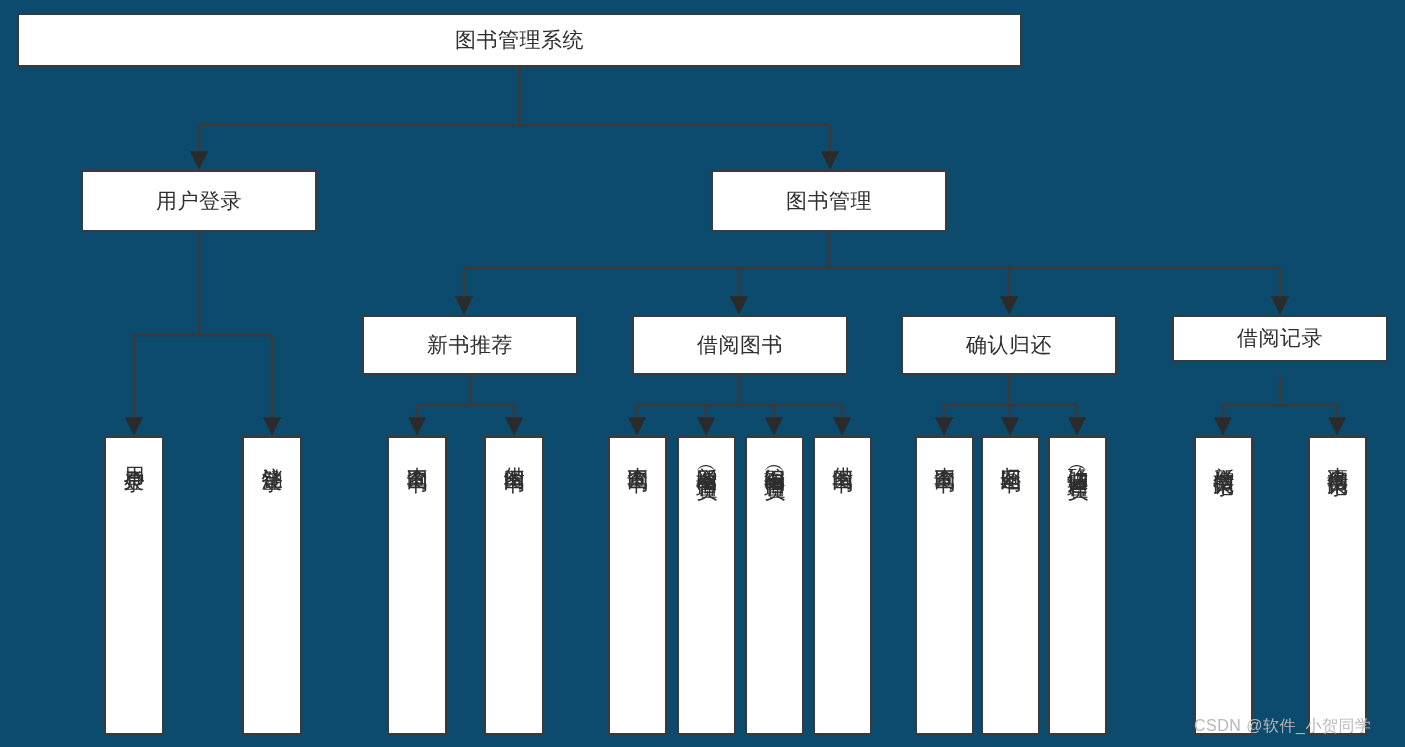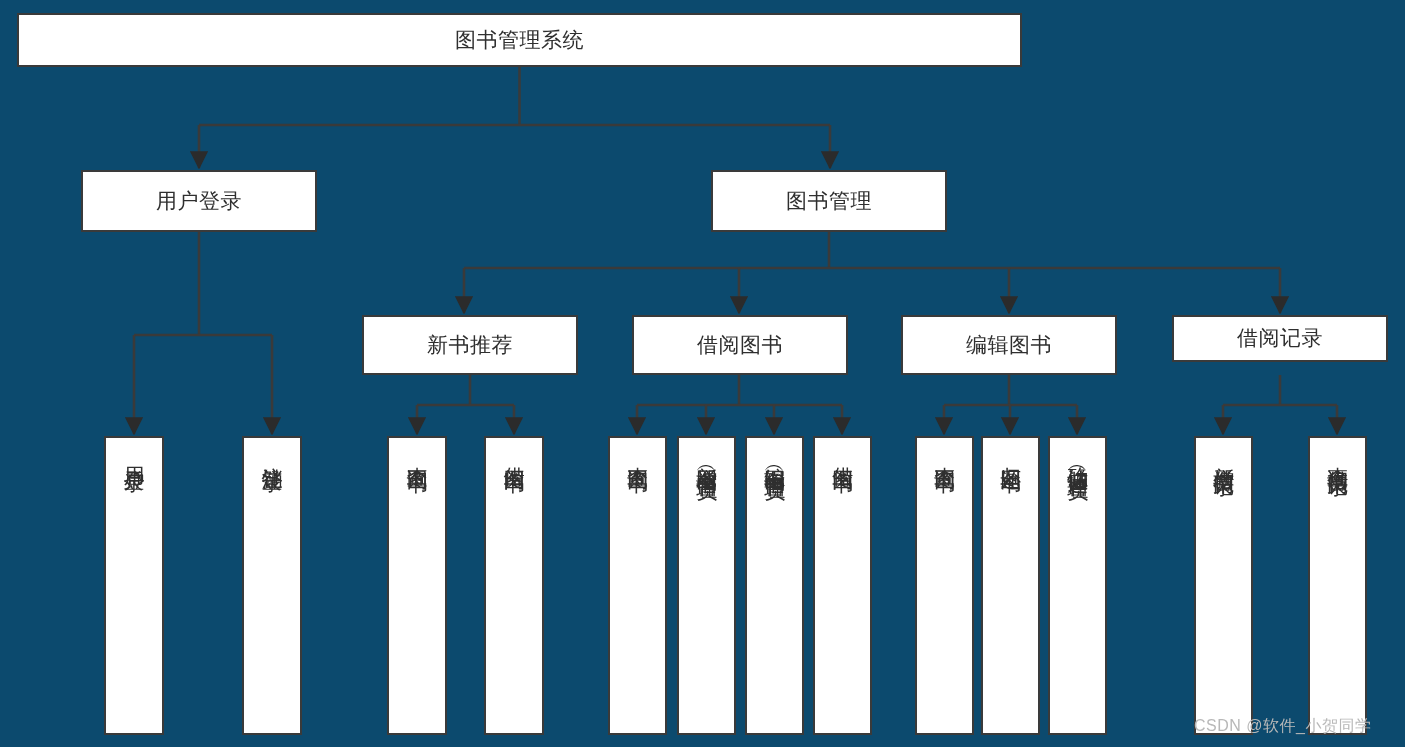--- a/index.html
+++ b/index.html
@@ -133,21 +133,21 @@
     <span class="node-label">新书推荐</span>
   </div>
 
   <div class="node" style="left:711px; top:170px; width:236px; height:62px;">
     <span class="node-label">图书管理</span>
   </div>
   <div class="node" style="left:632px; top:315px; width:216px; height:60px;">
     <span class="node-label">借阅图书</span>
   </div>
   <div class="node" style="left:901px; top:315px; width:216px; height:60px;">
-    <span class="node-label">编辑图书</span>
+    <span class="node-label">确认归还</span>
   </div>
   <div class="node" style="left:1172px; top:315px; width:216px; height:47px;">
     <span class="node-label">借阅记录</span>
   </div>
 
   <div class="node leaf" style="left:104px; top:436px; width:60px; height:299px;">
     <span class="node-label">用户登录</span>
   </div>
   <div class="node leaf" style="left:242px; top:436px; width:60px; height:299px;">
     <span class="node-label">注销登录</span>

